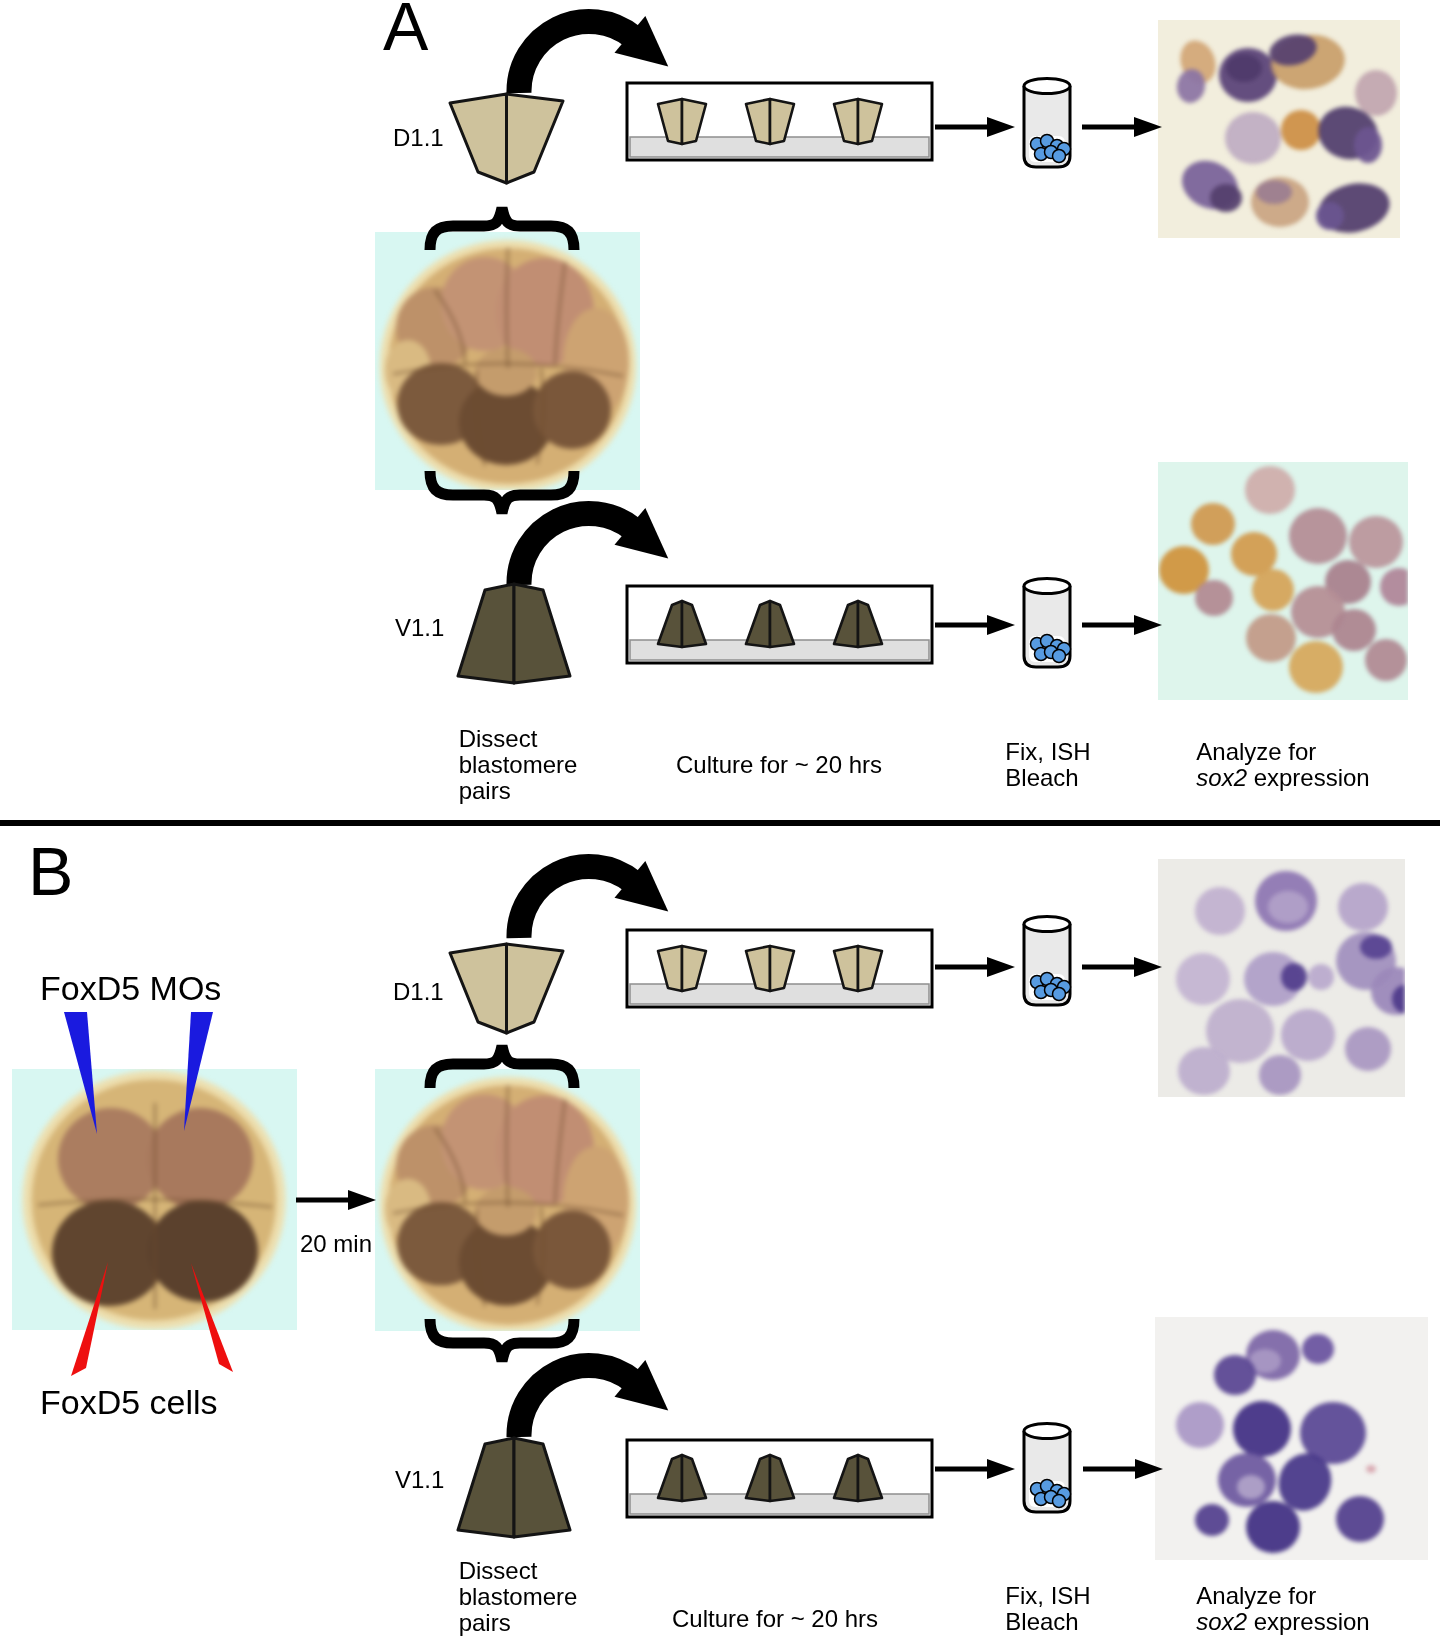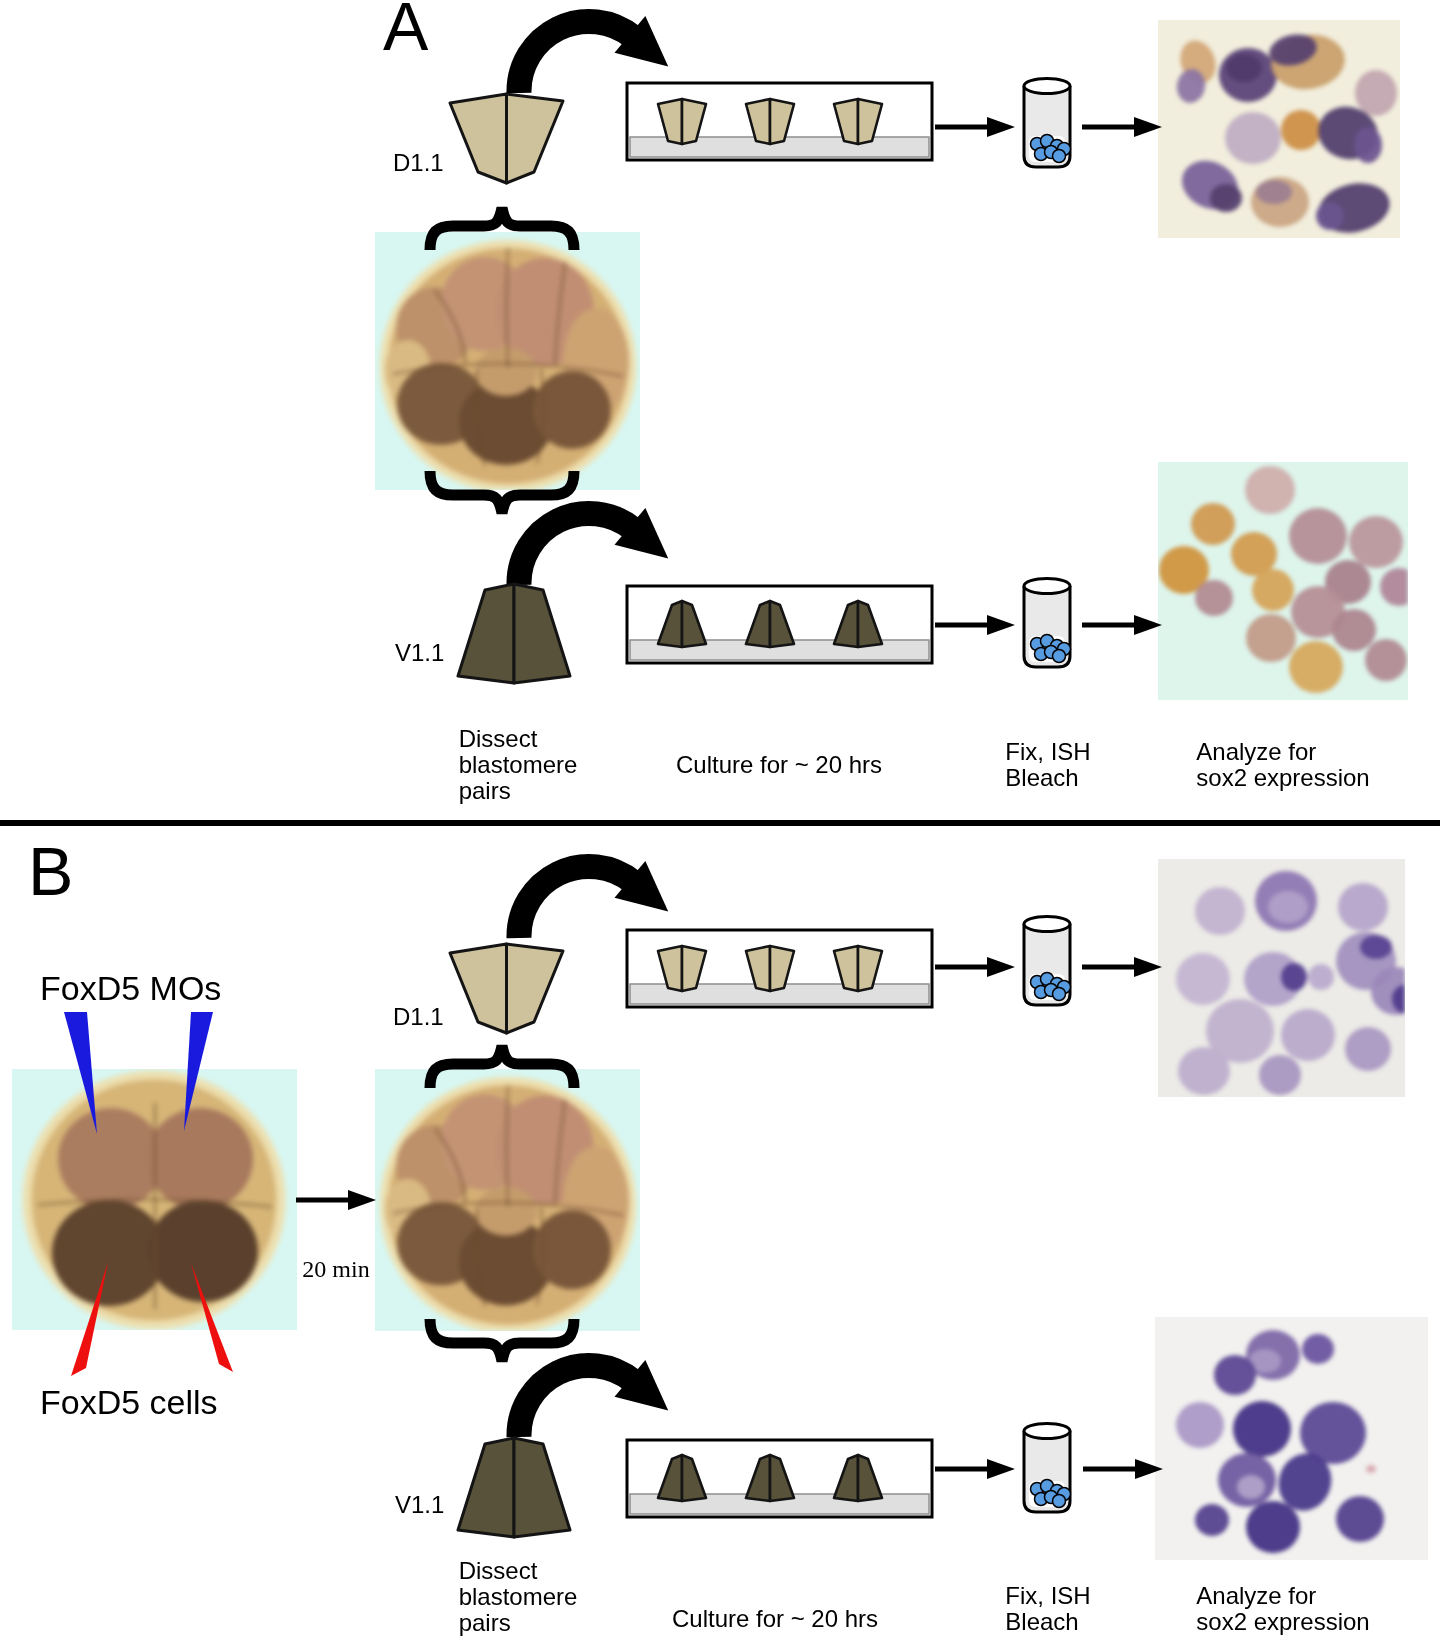--- a/index.html
+++ b/index.html
@@ -4,26 +4,26 @@
 <style>
   html,body{margin:0;padding:0;background:#fff;}
   .canvas{position:relative;width:1440px;height:1639px;background:#fff;overflow:hidden;
           font-family:"Liberation Sans",sans-serif;color:#000;}
   .photo{position:absolute;z-index:1;overflow:hidden;}
   .photo svg{display:block;filter:blur(2.2px);}
   .photo.embryo svg{filter:blur(2.6px);}
   .overlay{position:absolute;left:0;top:0;z-index:2;pointer-events:none;}
   .lbl{position:absolute;z-index:3;line-height:1.04;white-space:nowrap;}
   .big{font-size:68px;}
-  .mid{font-size:24px;margin-top:25px;}
+  .mid{font-size:24px;}
   .foxd5{font-size:34px;}
-  .ctr{transform:translateX(-50%);text-align:center;font-family:Liberation Serif, serif;}
+  .ctr{transform:translateX(-50%);text-align:center;}
   .step{position:absolute;z-index:3;transform:translateX(-50%);
         font-size:24px;line-height:26px;white-space:nowrap;}
-  .it{}
+  .it{font-style:italic;}
   .dish-body{fill:#ffffff;stroke:#000;stroke-width:3;}
   .dish-strip{fill:#dfdfdf;stroke:#8f8f8f;stroke-width:1.5;}
   .pairpath{stroke:#141414;stroke-width:3;stroke-linejoin:round;}
   .pairpath-sm{stroke:#141414;stroke-width:2.6;stroke-linejoin:round;}
   .seam{fill:none;stroke:#6f4c2e;stroke-width:2.5;opacity:.55;}
 </style>
 </head>
 <body>
 
 <div class="canvas">

